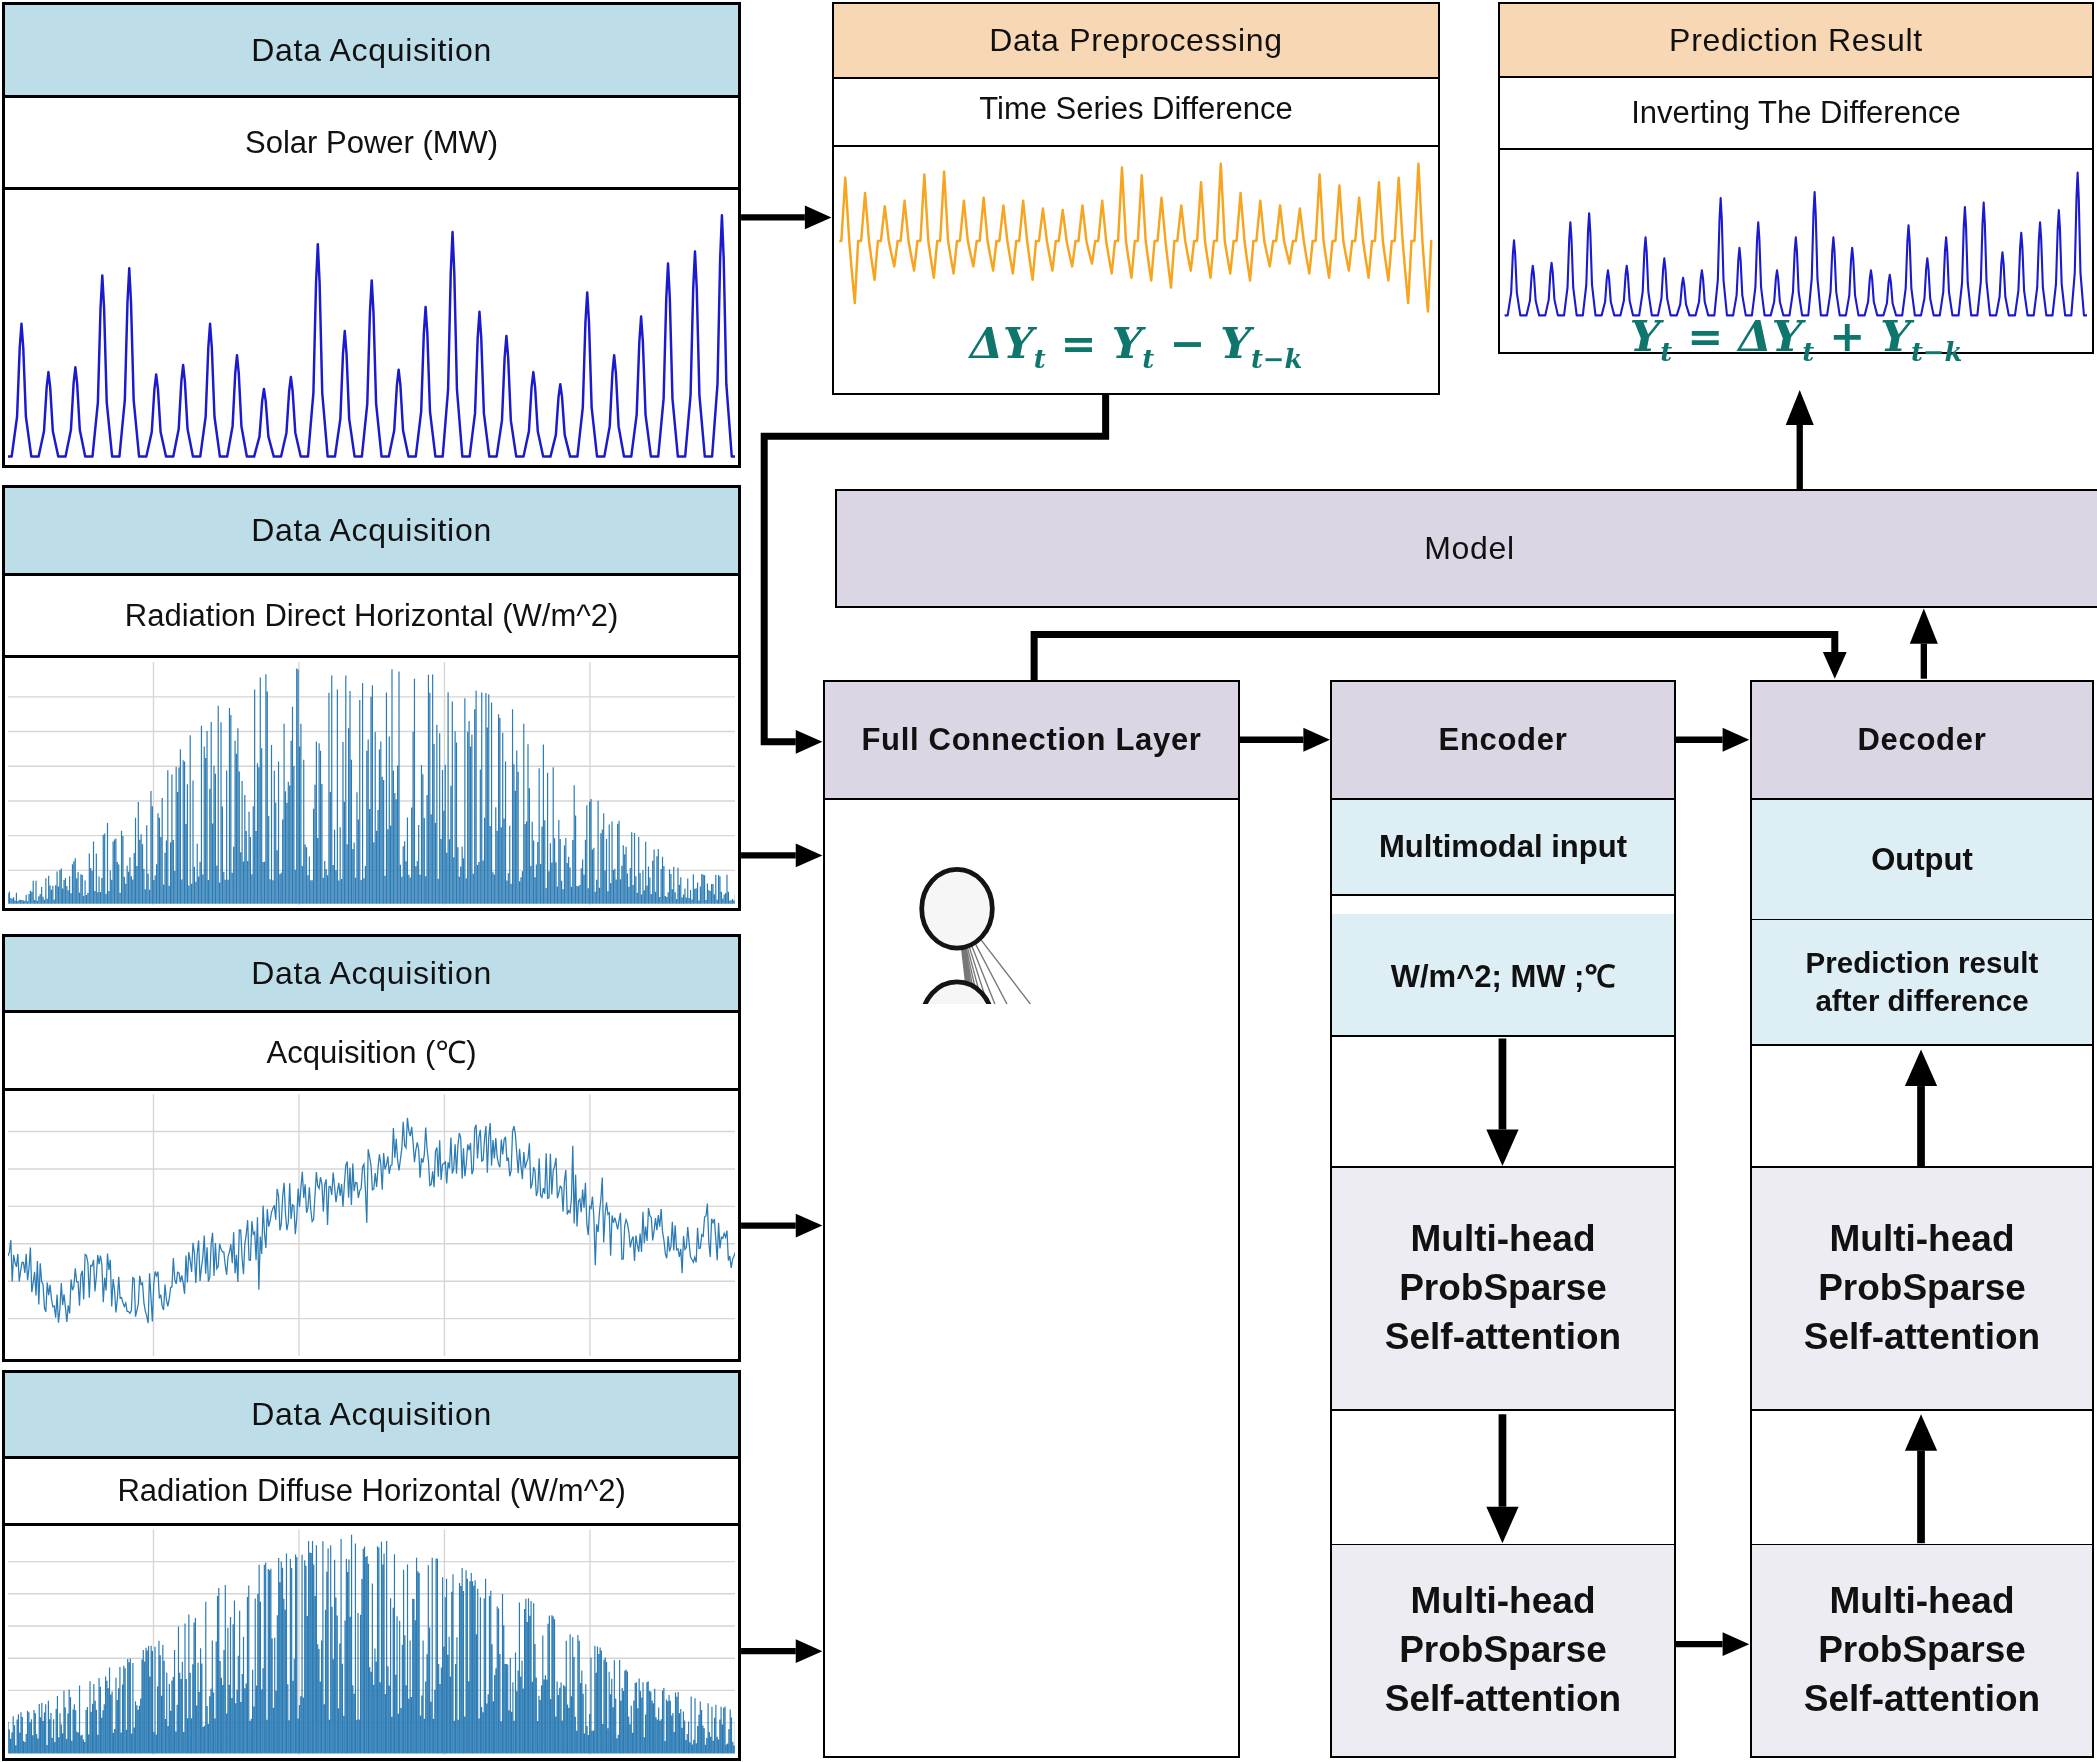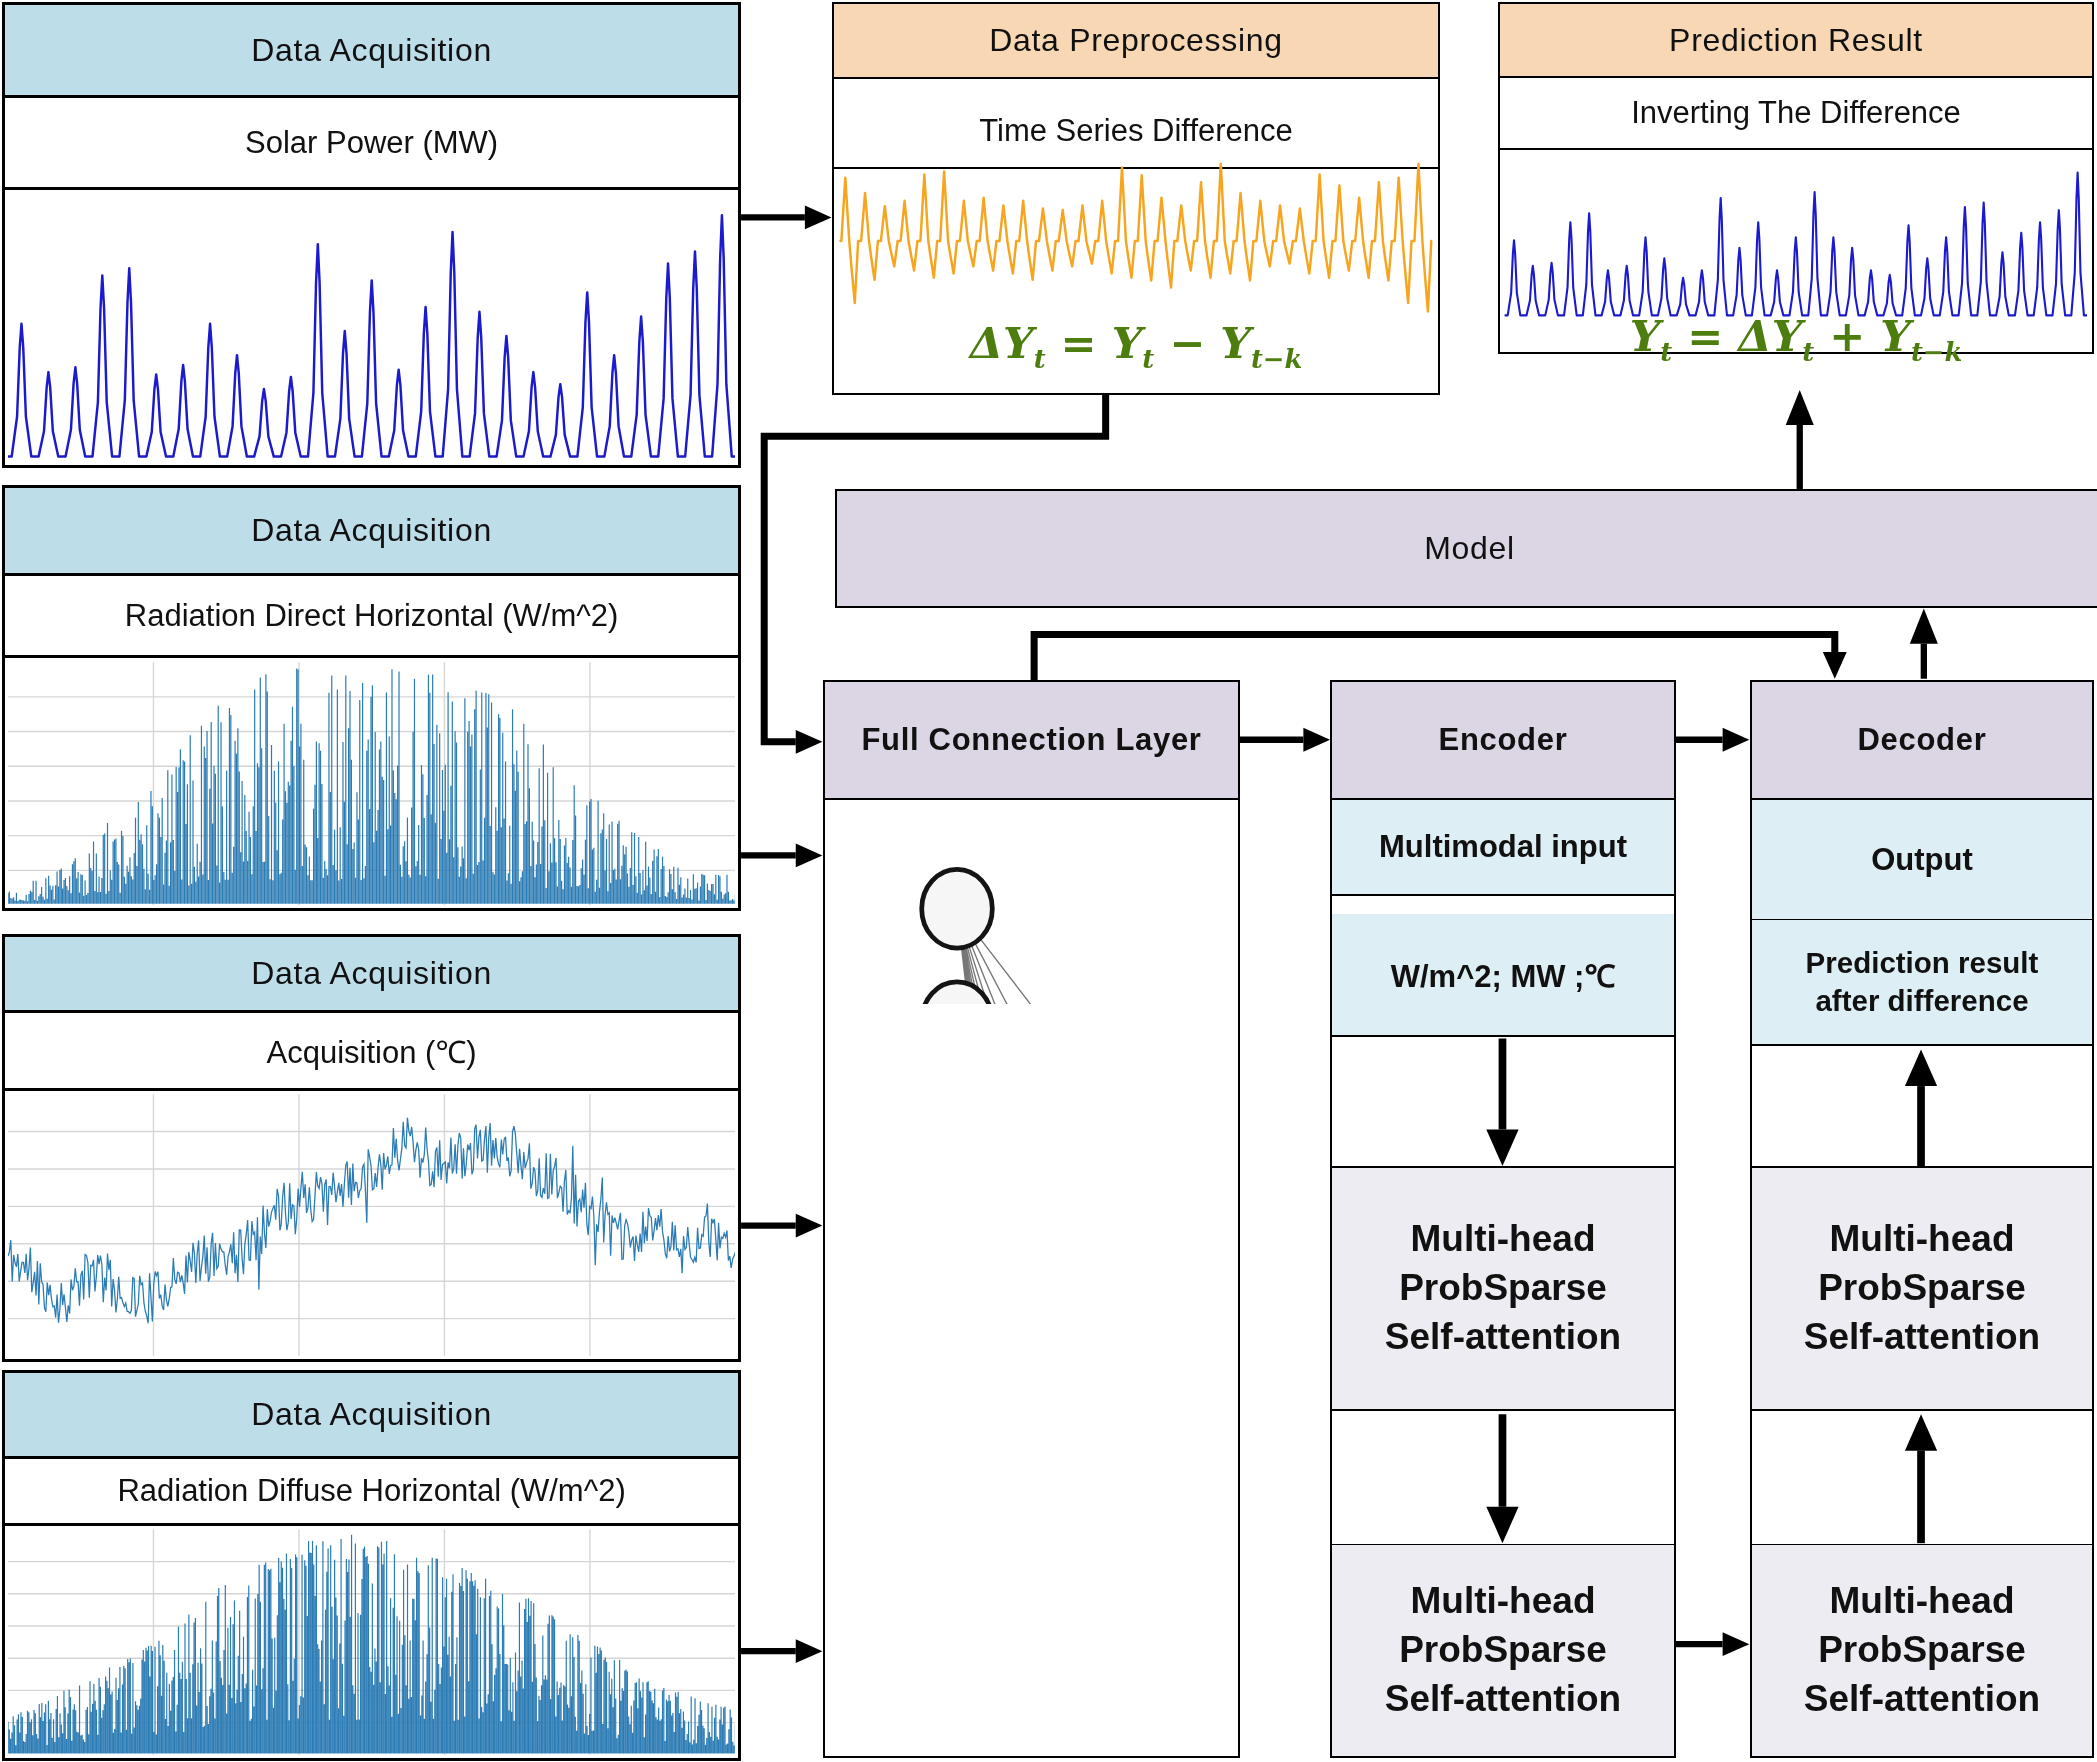--- a/index.html
+++ b/index.html
@@ -17,21 +17,21 @@
   .lav{background:var(--lavender);}
   .rowblue{background:var(--row-blue);}
   .att{background:var(--attention-fill);font-weight:600;font-size:37px;line-height:1.32;}
   .att span{display:inline-block;max-width:238px;}
   .lbl{font-size:31px;}
   .enc-t{font-weight:600;font-size:31px;}
   .chart{position:absolute;left:2.8px;right:2.8px;bottom:2.8px;}
   .chart svg,.wave svg{width:100%;height:100%;display:block;}
   .wave{position:absolute;left:4.2px;right:4.2px;}
   .formula{position:absolute;left:0;right:0;text-align:center;
-           font-family:"DejaVu Serif",serif;font-style:italic;font-weight:700;font-size:43px;color:#4d7c0f;}
+           font-family:"DejaVu Serif",serif;font-style:italic;font-weight:700;font-size:43px;color:#0f766e;}
   .formula sub{font-size:60%;}
   #overlay{position:absolute;left:0;top:0;width:2097px;height:1762px;pointer-events:none;}
   #net{position:absolute;left:2.8px;right:2.8px;top:118px;bottom:2.8px;}
   
   #b1{left:2.1px;top:2.1px;width:739px;height:466px;}
   #b1 .hdr{top:0;height:93px;}
   #b1 .lbl{top:93px;height:92px;}
   #b1 .chart{top:189px;}
   #b2{left:2.1px;top:485px;width:739px;height:426px;}
   #b2 .hdr{top:0;height:88px;}
@@ -41,21 +41,21 @@
   #b3 .hdr{top:0;height:76px;}
   #b3 .lbl{top:76px;height:78px;}
   #b3 .chart{top:157px;}
   #b4{left:2.1px;top:1370px;width:739px;height:391px;}
   #b4 .hdr{top:0;height:86px;}
   #b4 .lbl{top:86px;height:67px;}
   #b4 .chart{top:156px;}
   
   #dp{left:832px;top:2.1px;width:608px;height:393px;}
   #dp .hdr{top:0;height:75px;}
-  #dp .lbl{top:91px;height:74px;}
+  #dp .lbl{top:69px;height:74px;}
   #dp .wave{top:153px;height:168px;}
   #dp .formula{top:314px;}
   #pr{left:1498px;top:2.1px;width:596px;height:352px;}
   #pr .hdr{top:0;height:74px;}
   #pr .lbl{top:74px;height:72px;}
   #pr .wave{top:150px;height:167px;}
   #pr .formula{top:307px;}
   
   #model{left:823px;top:489px;width:1269px;height:119px;margin-left:12px;}
   #fcl{left:823px;top:680px;width:417px;height:1078px;}

